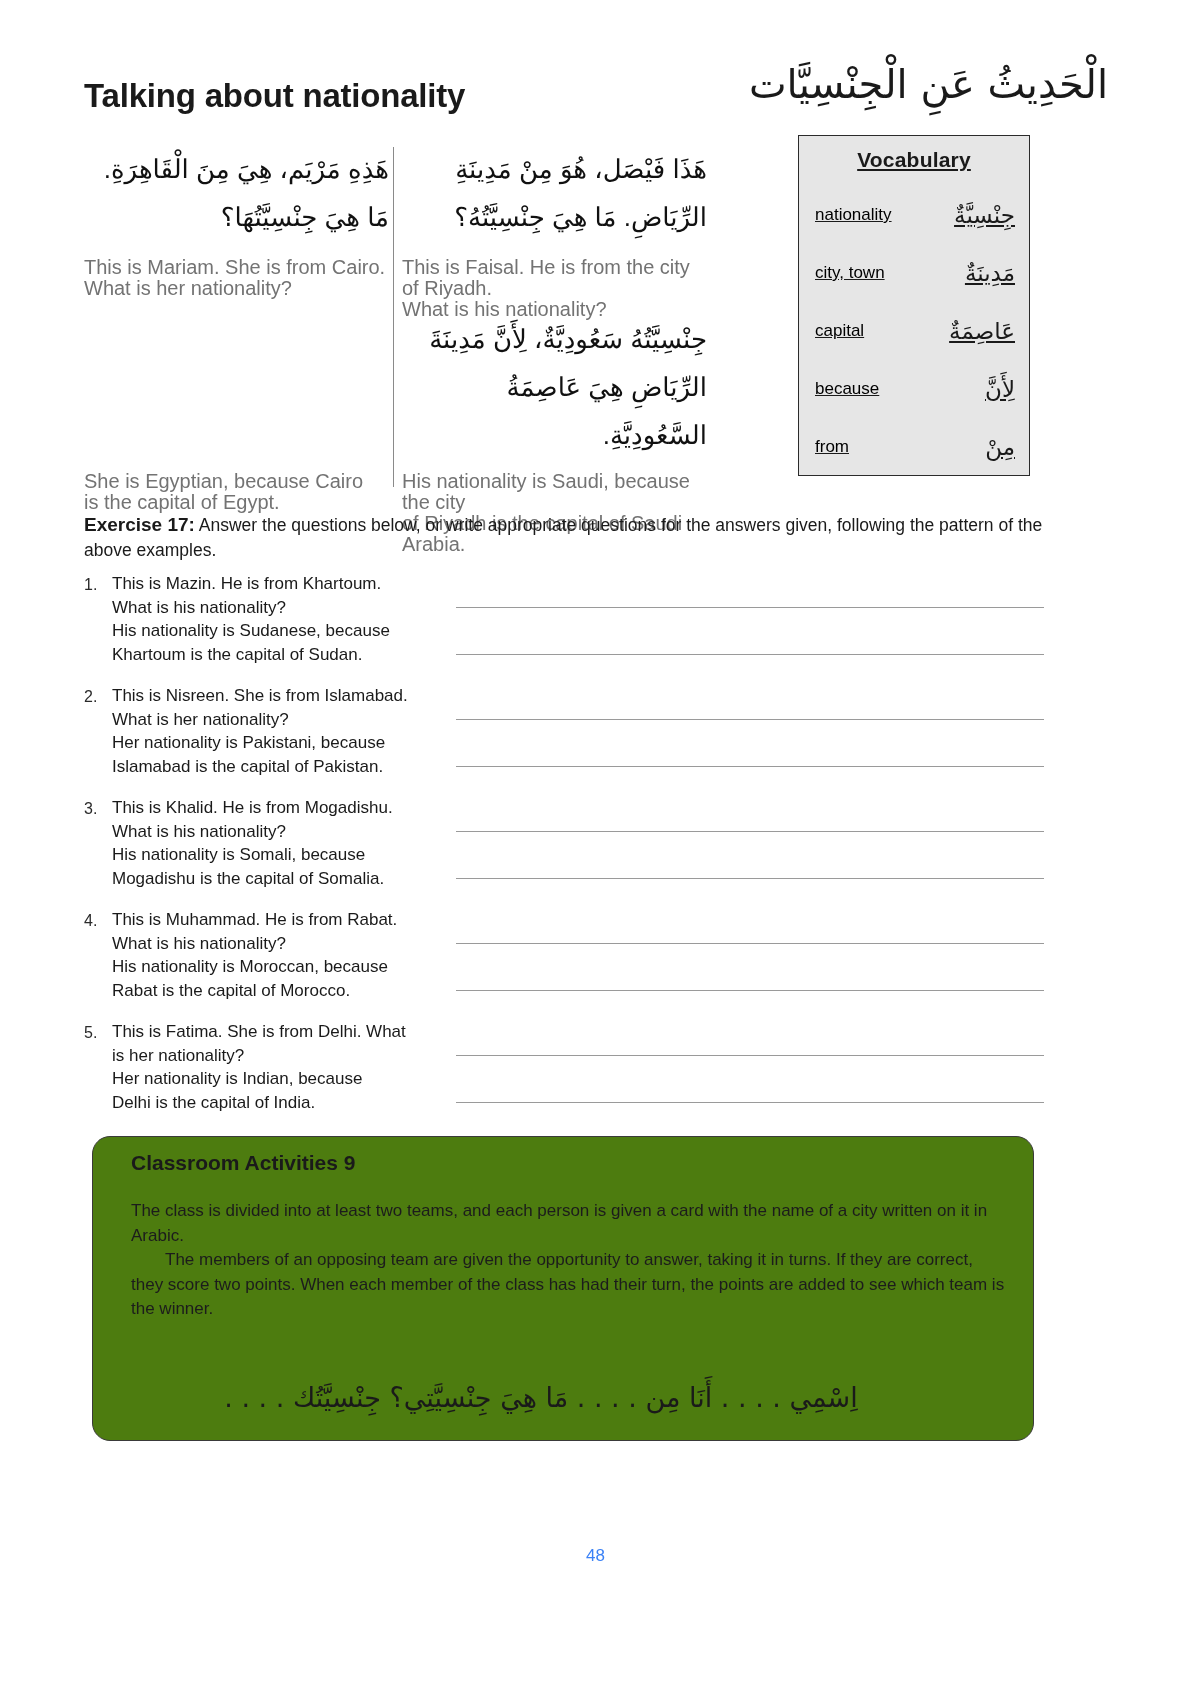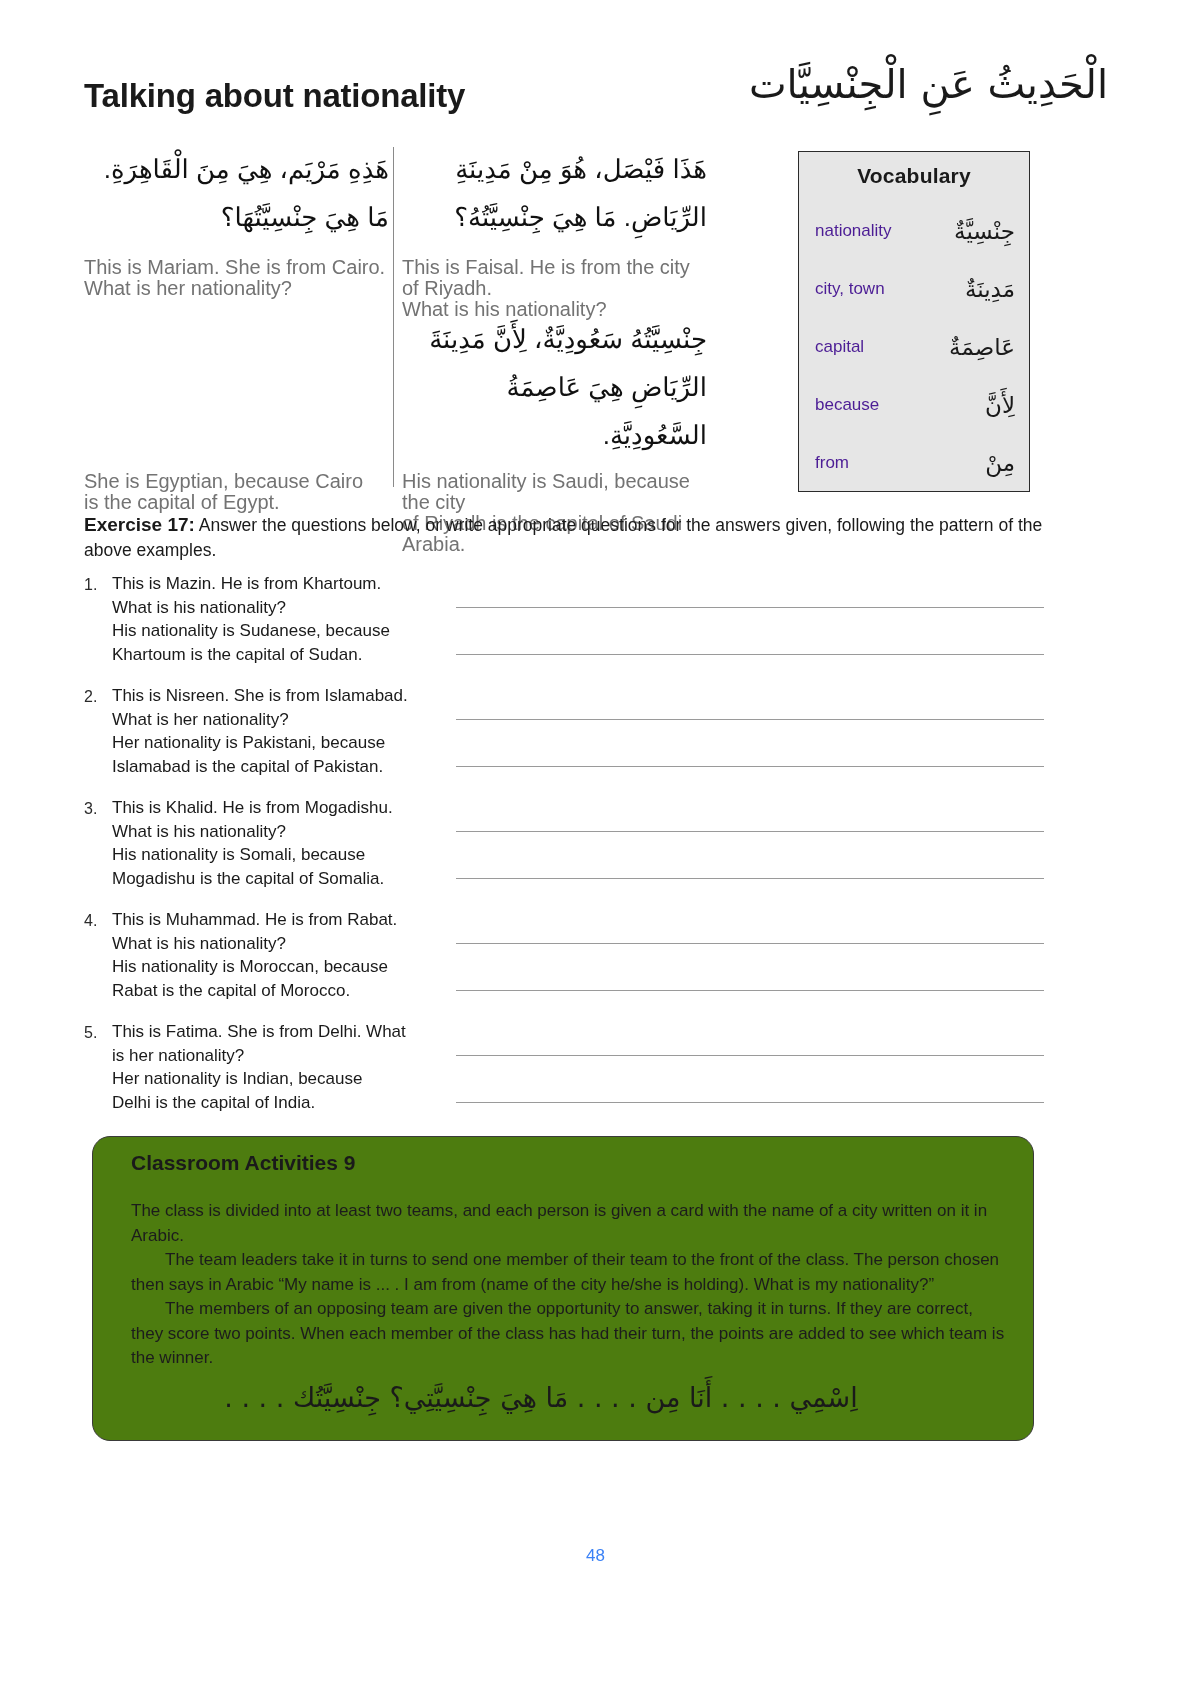--- a/index.html
+++ b/index.html
@@ -90,26 +90,27 @@
   }
   .ex-q-ar  { position: absolute; top: 0px;   right: 0; width: 305px; }
   .ex-q-en  { position: absolute; top: 112px; left: 0;  width: 305px; }
   .ex-a-ar  { position: absolute; top: 170px; right: 0; width: 305px; }
   .ex-a-en  { position: absolute; top: 288px; left: 0;  width: 305px; margin-top: 38px; }
 
   
   .vocab {
     position: absolute;
     left: 798px;
-    top: 151px;
+    top: 135px;
     width: 232px;
     height: 341px;
     border: 1.6px solid #2b2b2b;
     background: #e6e6e6;
     box-sizing: border-box;
+    text-decoration: underline;
   }
   .vocab-title {
     text-align: center;
     font-size: 21px;
     font-weight: bold;
     margin-top: 12px;
     letter-spacing: 0.2px;
   }
   .vocab-rows {
     margin-top: 14px;
@@ -117,21 +118,21 @@
   .vocab-row {
     display: flex;
     align-items: center;
     justify-content: space-between;
     height: 58px;
     padding: 0 14px 0 16px;
     box-sizing: border-box;
   }
   .vocab-en {
     font-size: 17px;
-    color: #4c1d95;
+    color: #000000;
   }
   .vocab-ar {
     font-family: "DejaVu Sans", "Liberation Sans", sans-serif;
     font-size: 23px;
     direction: rtl;
     line-height: 30px;
     text-align: right;
     min-width: 80px;
   }
 
@@ -364,21 +365,20 @@
         <div class="ans-line a"></div>
         <div class="ans-line b"></div>
       </div>
     </div>
   </div>
 
   <div class="activities">
     <div class="act-title">Classroom Activities 9</div>
     <div class="act-body">
       <p class="act-p">The class is divided into at least two teams, and each person is given a card with the name of a city written on it in Arabic.</p>
-      <p class="act-p indent">The team leaders take it in turns to send one member of their team to the front of the class. The person chosen then says in Arabic “My name is ... . I am from (name of the city he/she is  holding). What is my nationality?”</p>
       <p class="act-p indent">The members of an opposing team are given the opportunity to answer, taking it in turns. If they are correct, they score two points. When each member of the class has had their turn, the points are added to see which team is the winner.</p>
     </div>
     <div class="act-ar">اِسْمِي . . . . أَنَا مِن . . . . مَا هِيَ جِنْسِيَّتِي؟ جِنْسِيَّتُك . . . .</div>
   </div>
 
   <div class="page-number">48</div>
 
 </div>
 
 </body></html>

